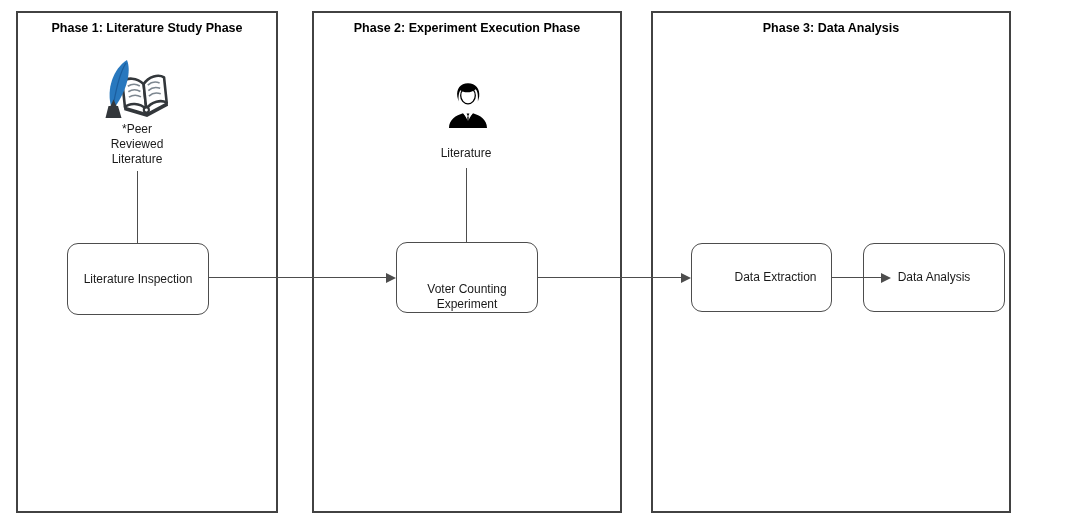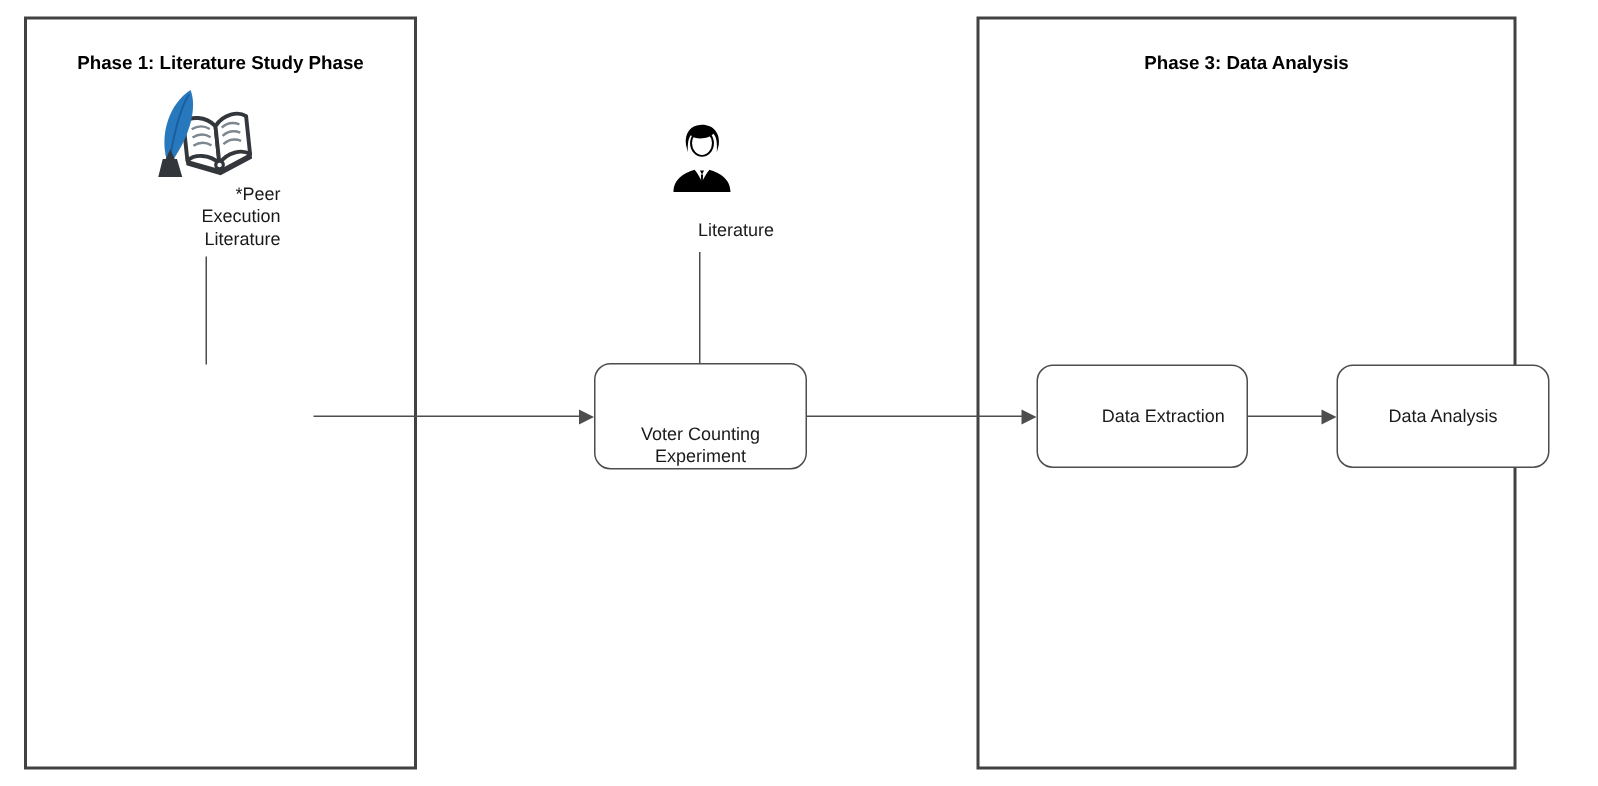--- a/index.html
+++ b/index.html
@@ -30,32 +30,32 @@
     position: absolute;
     top: 11px;
     height: 502px;
     background: var(--background);
     border: 2px solid var(--panel-border);
   }
   .panel-1 { left: 16px;  width: 262px; }
   .panel-2 { left: 312px; width: 310px; }
   .panel-3 { left: 651px; width: 360px; }
   .panel-title {
-    padding-top: 22px;
+    padding-top: 8px;
     text-align: center;
     font-size: 12.5px;
     font-weight: bold;
     color: #000;
     white-space: nowrap;
   }
   .icon-wrap { position: absolute; }
   .icon-label {
     position: absolute;
     width: 100px;
-    text-align: right;
+    text-align: center;
     font-size: 12px;
     line-height: 15px;
     color: var(--text);
   }
   .vline {
     position: absolute;
     width: 1.6px;
     background: var(--connector);
   }
   .node {
@@ -91,20 +91,23 @@
   }
 </style>
 </head>
 <body>
 
 <div class="canvas">
 
   <div class="panel panel-1">
     <div class="panel-title">Phase 1: Literature Study Phase</div>
   </div>
+  <div class="panel panel-2">
+    <div class="panel-title">Phase 2: Experiment Execution Phase</div>
+  </div>
   <div class="panel panel-3">
     <div class="panel-title">Phase 3: Data Analysis</div>
   </div>
 
   <div class="icon-wrap" style="left:103px; top:59px; width:66px; height:62px;">
     <svg width="66" height="62" viewBox="0 0 66 62">
       <g transform="translate(19,13) rotate(-6 23 25)">
         <path d="M1,32 L23,41 L45,32 L45,36 L23,45 L1,36 Z" style="fill:var(--icon-dark)"></path>
         <path d="M23,12 C17,4.5 7,3.5 2,7.5 L2,33 C7,29 17,30 23,37 Z" style="fill:#ffffff; stroke:var(--icon-dark); stroke-width:2.6; stroke-linejoin:round"></path>
         <path d="M23,12 C29,4.5 39,3.5 44,7.5 L44,33 C39,29 29,30 23,37 Z" style="fill:#ffffff; stroke:var(--icon-dark); stroke-width:2.6; stroke-linejoin:round"></path>
@@ -114,48 +117,51 @@
         <circle cx="23" cy="38" r="1.5" style="fill:#ffffff"></circle>
       </g>
       <path d="M8,47 C3.5,30 10,10 24,1 C28.5,12 24,31 12,48 Z" style="fill:var(--quill-blue)"></path>
       <path d="M10.5,45 C13,31 17,13 23,4" style="fill:none; stroke:var(--quill-blue-dark); stroke-width:1.3"></path>
       <polygon points="7.5,47 13.5,47 10.5,40.5" style="fill:var(--icon-dark)"></polygon>
       <polygon points="2.5,59 18.5,59 15,47 5.5,47" style="fill:var(--icon-dark)"></polygon>
     </svg>
   </div>
   <div class="icon-label" style="left:87px; top:122px;">
     <div>*Peer</div>
-    <div>Execution</div>
+    <div>Reviewed</div>
     <div>Literature</div>
   </div>
   <div class="vline" style="left:136.5px; top:171px; height:72px;"></div>
 
   <div class="icon-wrap" style="left:445px; top:81px; width:46px; height:48px;">
     <svg width="46" height="48" viewBox="0 0 46 48">
       <ellipse cx="23" cy="14.5" rx="7.3" ry="8.4" style="fill:#ffffff; stroke:#000000; stroke-width:1.3"></ellipse>
       <path d="M23,2.2 C15.3,2.2 11.3,8 12.3,15.5 L13.6,20.5 C13.2,13.5 14.4,10.5 15.6,9.2 C19,12.6 27.6,11.6 30.6,8.2 C32.6,10.2 33.2,13.5 32.9,20.5 L34.2,15.5 C35.2,8 30.7,2.2 23,2.2 Z" style="fill:#000000"></path>
       <path d="M4,47 C4,38.5 11,34.3 18,32.2 L23,38 L28,32.2 C35,34.3 42,38.5 42,47 Z" style="fill:#000000"></path>
       <polygon points="18.3,31.6 27.7,31.6 23,40" style="fill:#ffffff"></polygon>
       <polygon points="21.6,32.6 24.4,32.6 23,35.4" style="fill:#000000"></polygon>
       <polygon points="22.3,35.4 23.7,35.4 23.5,42.5 22.5,42.5" style="fill:#000000"></polygon>
     </svg>
   </div>
   <div class="icon-label" style="left:416px; top:146px;">Literature</div>
   <div class="vline" style="left:465.5px; top:168px; height:74px;"></div>
 
+  <div class="node" style="left:67px; top:243px; width:142px; height:72px;">
+    <span class="node-label">Literature Inspection</span>
+  </div>
 
   <div class="node" style="left:396px; top:242px; width:142px; height:71px;align-items:flex-end;">
     <span class="node-label">Voter Counting Experiment</span>
   </div>
 
   <div class="node" style="left:691px; top:243px; width:141px; height:69px;padding-left:28px;">
     <span class="node-label">Data Extraction</span>
   </div>
 
-  <div class="node" style="left:891px; top:243px; width:142px; height:69px;">
+  <div class="node" style="left:863px; top:243px; width:142px; height:69px;">
     <span class="node-label">Data Analysis</span>
   </div>
 
   <div class="arrow" style="left:209px; top:271.5px; width:187px;">
     <div class="arrow-line" style="width:178px;"></div>
     <div class="arrow-head" style="left:177px;"></div>
   </div>
 
   <div class="arrow" style="left:538px; top:271.5px; width:153px;">
     <div class="arrow-line" style="width:144px;"></div>

